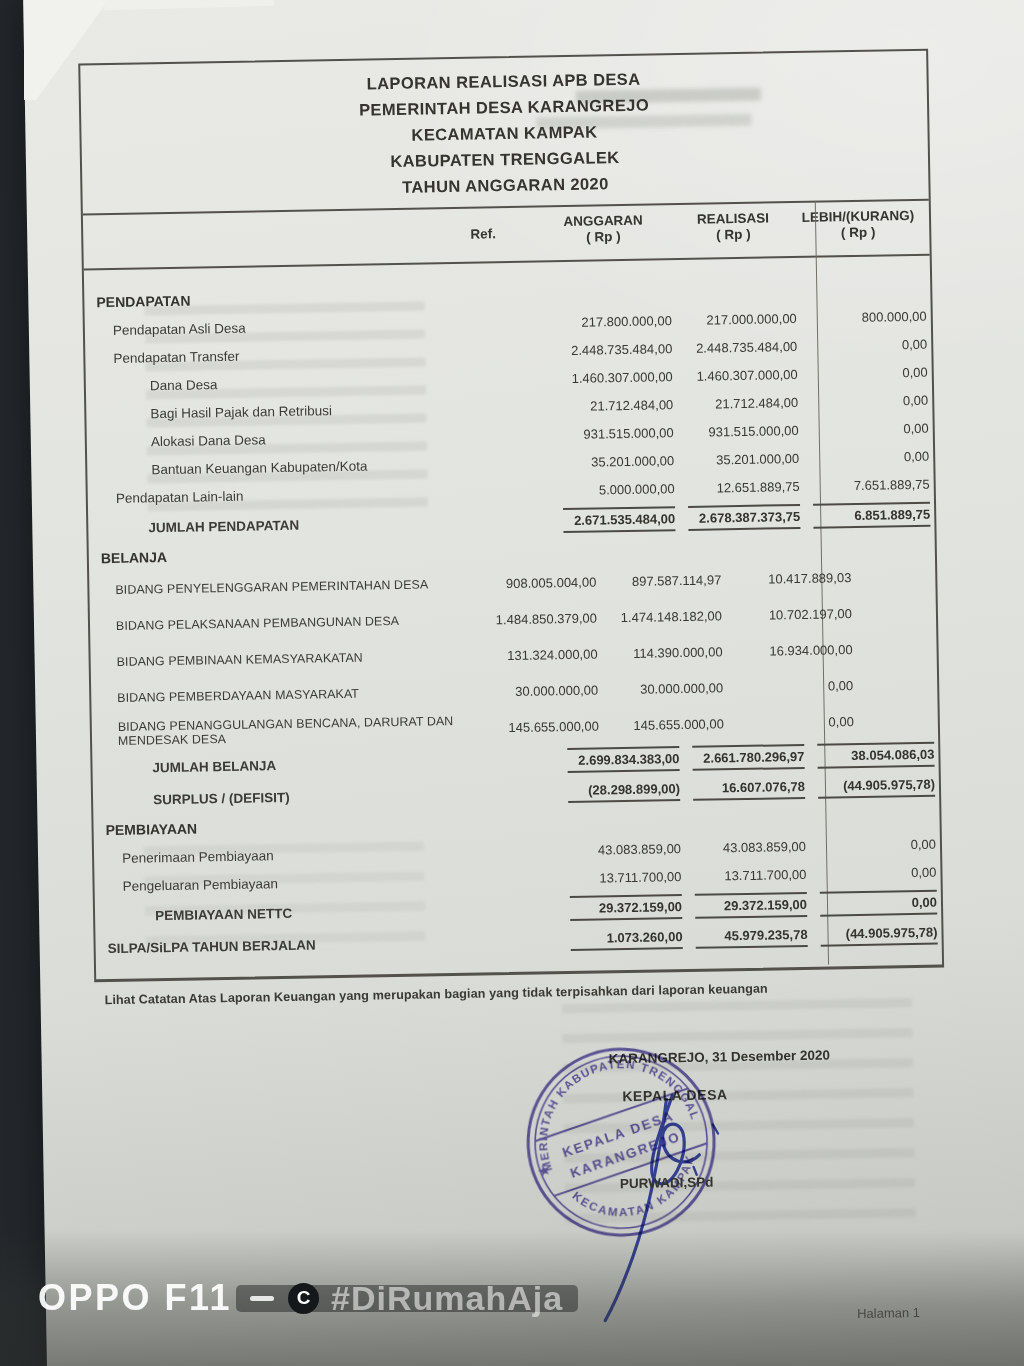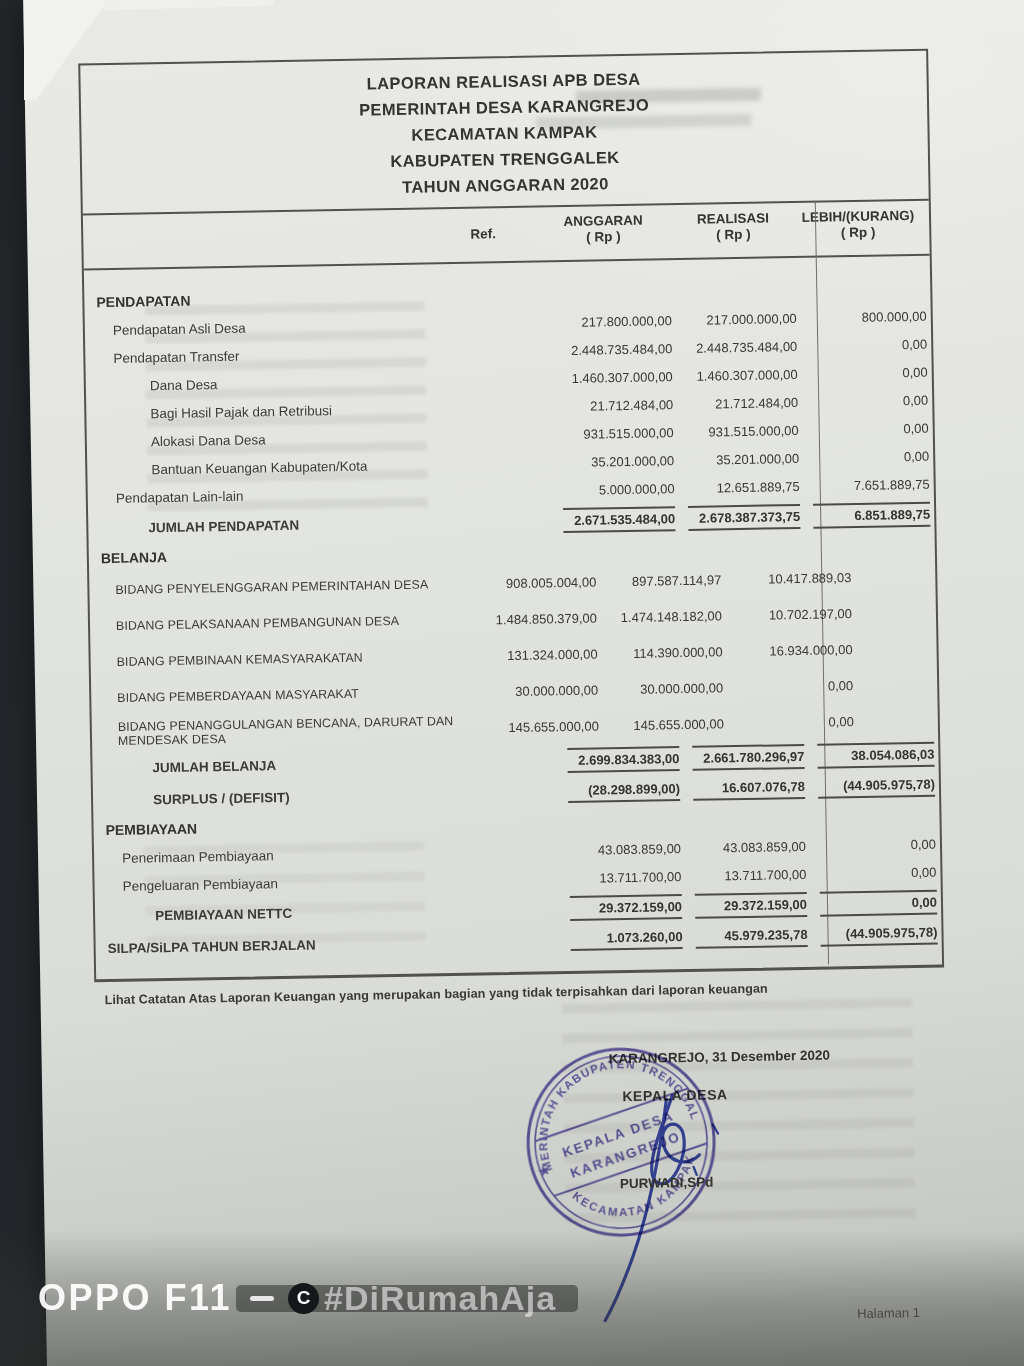--- a/index.html
+++ b/index.html
@@ -82,21 +82,21 @@
 
   
   .shade{position:absolute;left:0;right:0;top:1230px;height:136px;z-index:8;pointer-events:none;
     background:linear-gradient(180deg,rgba(50,52,48,0),rgba(52,54,50,.35) 55%,rgba(46,48,44,.5));}
   .wm{position:absolute;left:38px;top:1276px;height:44px;display:flex;align-items:center;z-index:9;}
   .wm-pill{position:absolute;left:198px;top:9px;width:342px;height:27px;background:rgba(22,25,23,.45);border-radius:5px;}
   .wm-device{position:relative;font-size:36px;font-weight:700;color:rgba(255,255,255,.93);letter-spacing:2.5px;}
   .wm-dash{position:relative;width:24px;height:5px;background:rgba(255,255,255,.85);border-radius:3px;margin:0 14px 0 18px;}
   .wm-mark{position:relative;width:31px;height:31px;border-radius:50%;background:#15181a;color:#fff;
     font-size:19px;font-weight:700;display:flex;align-items:center;justify-content:center;}
-  .wm-tag{position:relative;font-size:34px;font-weight:700;color:rgba(255,255,255,.55);letter-spacing:1px;margin-left:5px;}
+  .wm-tag{position:relative;font-size:34px;font-weight:700;color:rgba(255,255,255,.55);letter-spacing:1px;margin-left:12px;}
 
   .stamp text{fill:#584ca8;font-family:"Liberation Sans",sans-serif;font-weight:700;}
 </style>
 </head>
 <body>
 
 <div class="tilt">
   <div class="sheet"></div>
 
   <div class="content">

